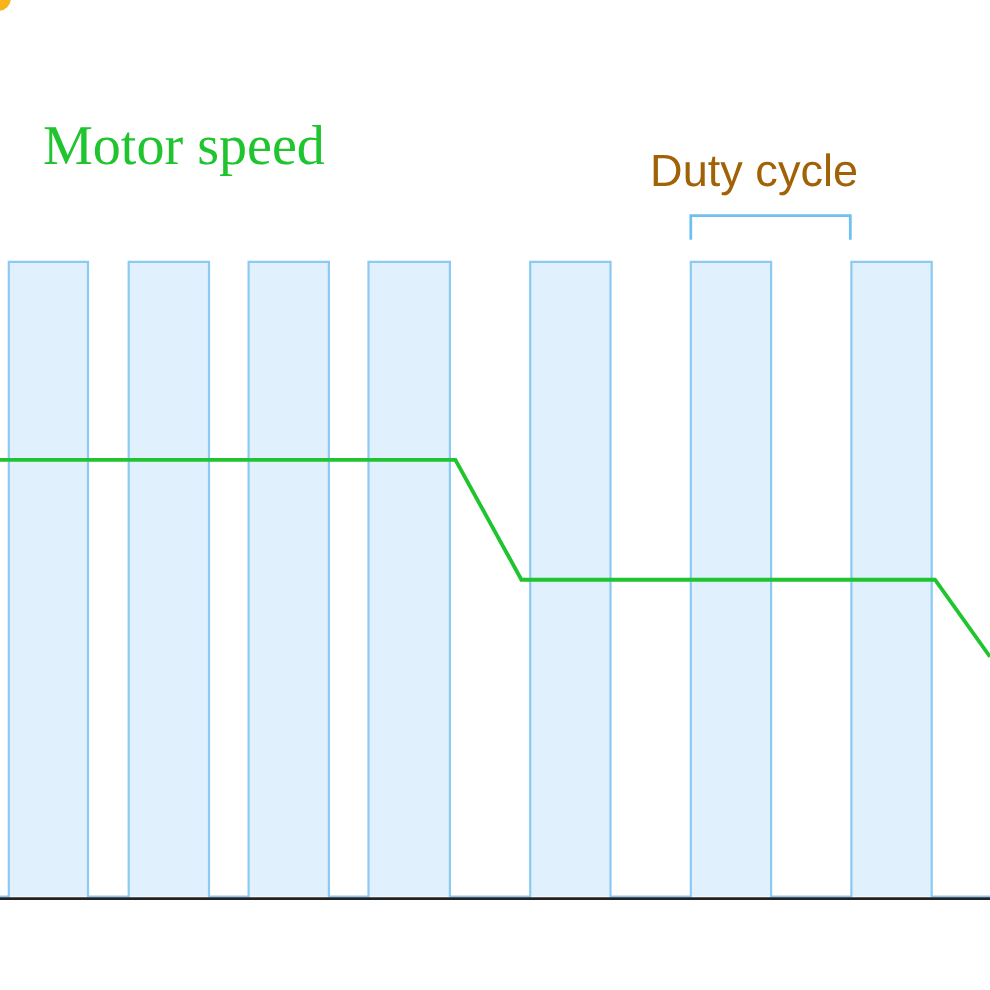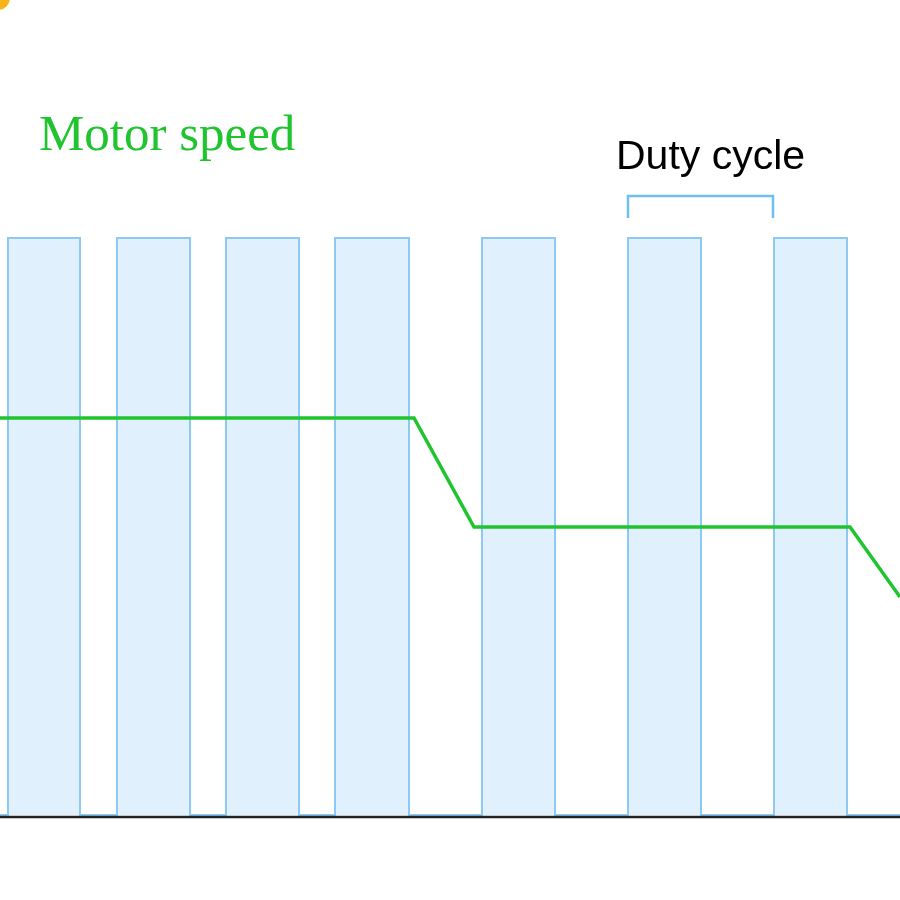--- a/index.html
+++ b/index.html
@@ -24,14 +24,14 @@
         <rect x="482" y="238" width="73" height="577" fill="#e0f0fd"></rect>
         <rect x="628" y="238" width="73" height="577" fill="#e0f0fd"></rect>
         <rect x="774" y="238" width="73" height="577" fill="#e0f0fd"></rect>
       </g>
     <path id="pulse-outline" fill="none" stroke-width="2" d="M0 815 L8 815 L8 238 L80 238 L80 815 L117 815 L117 238 L190 238 L190 815 L226 815 L226 238 L299 238 L299 815 L335 815 L335 238 L409 238 L409 815 L482 815 L482 238 L555 238 L555 815 L628 815 L628 238 L701 238 L701 815 L774 815 L774 238 L847 238 L847 815 L900 815" stroke="#8ccaf3"></path>
     <line id="baseline" x1="0" y1="817" x2="900" y2="817" stroke-width="2.5" stroke="#222222"></line>
     <polyline id="speed-line" fill="none" stroke-width="3.5" stroke-linejoin="miter" points="0,418 414,418 474,527 850,527 900,597" stroke="#1fc42f"></polyline>
     <path id="duty-bracket" fill="none" stroke-width="2.5" d="M628 218 L628 196 L773 196 L773 218" stroke="#6ec0f2"></path>
   </svg>
   <div id="motor-label" class="label" style="color: rgb(31, 196, 47);">Motor speed</div>
-  <div id="duty-label" class="label" style="color: #000000; margin-left: 25px;">Duty cycle</div>
+  <div id="duty-label" class="label" style="color: #a16207;">Duty cycle</div>
 </div>
 
 </body></html>

